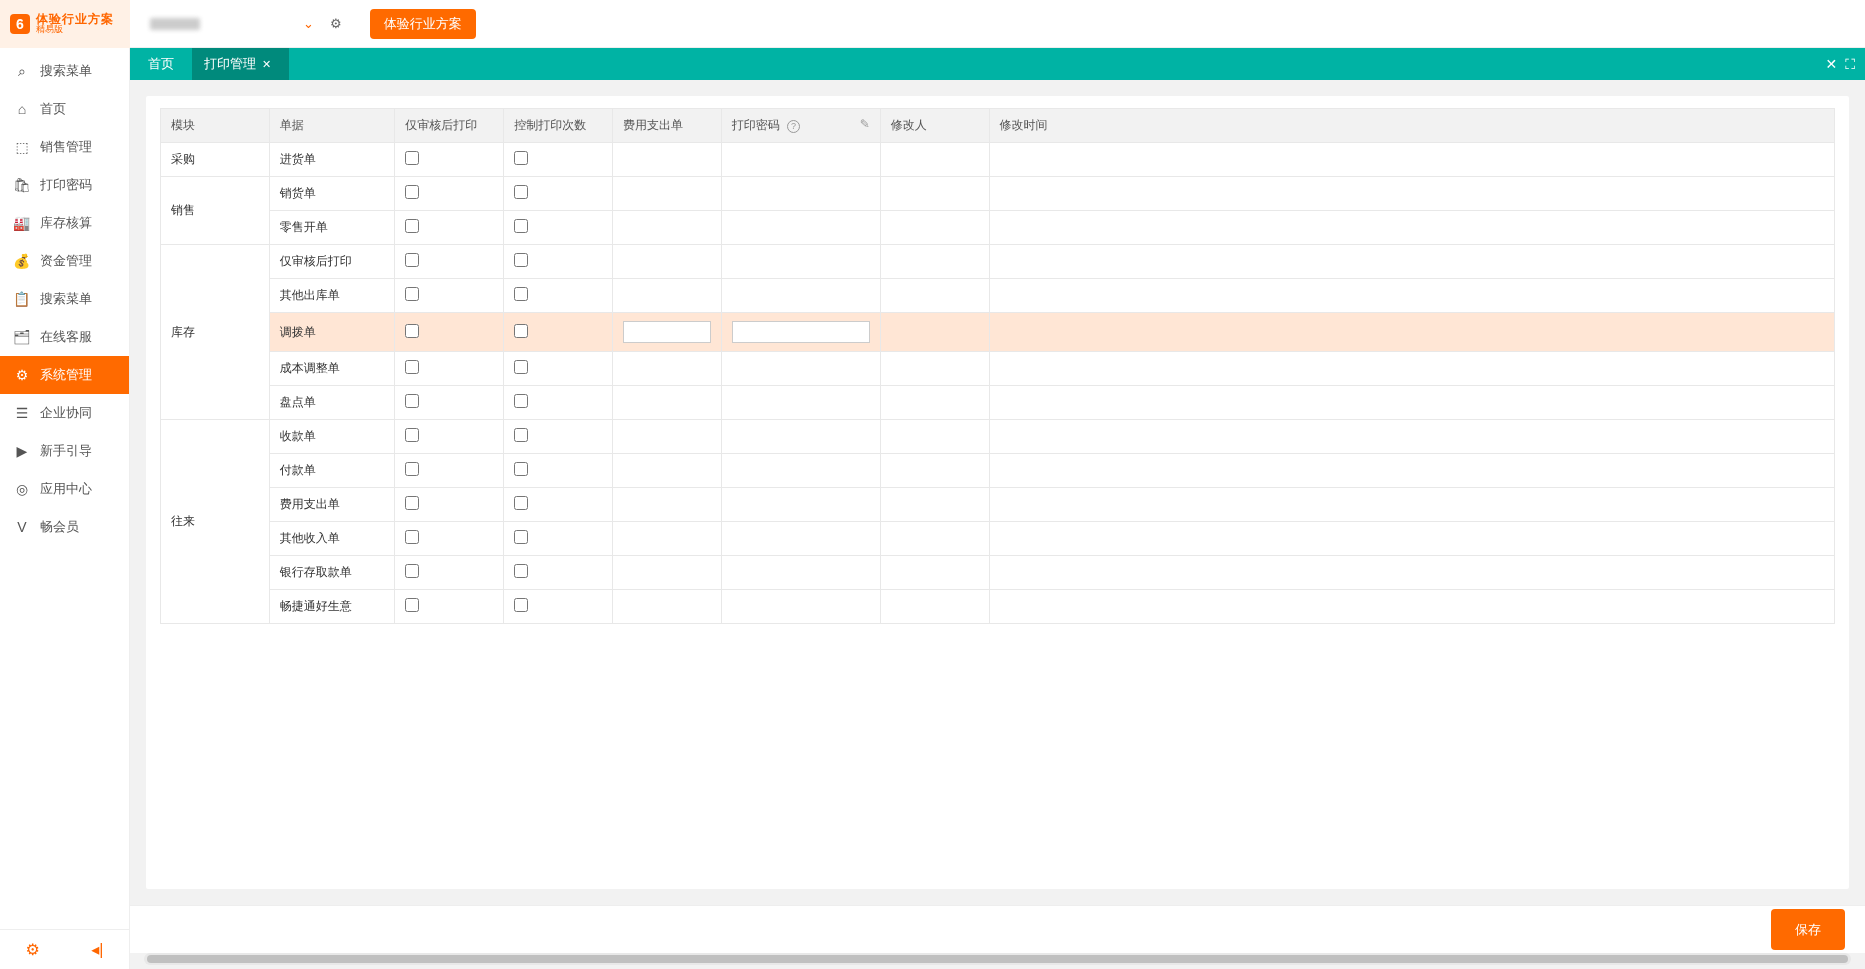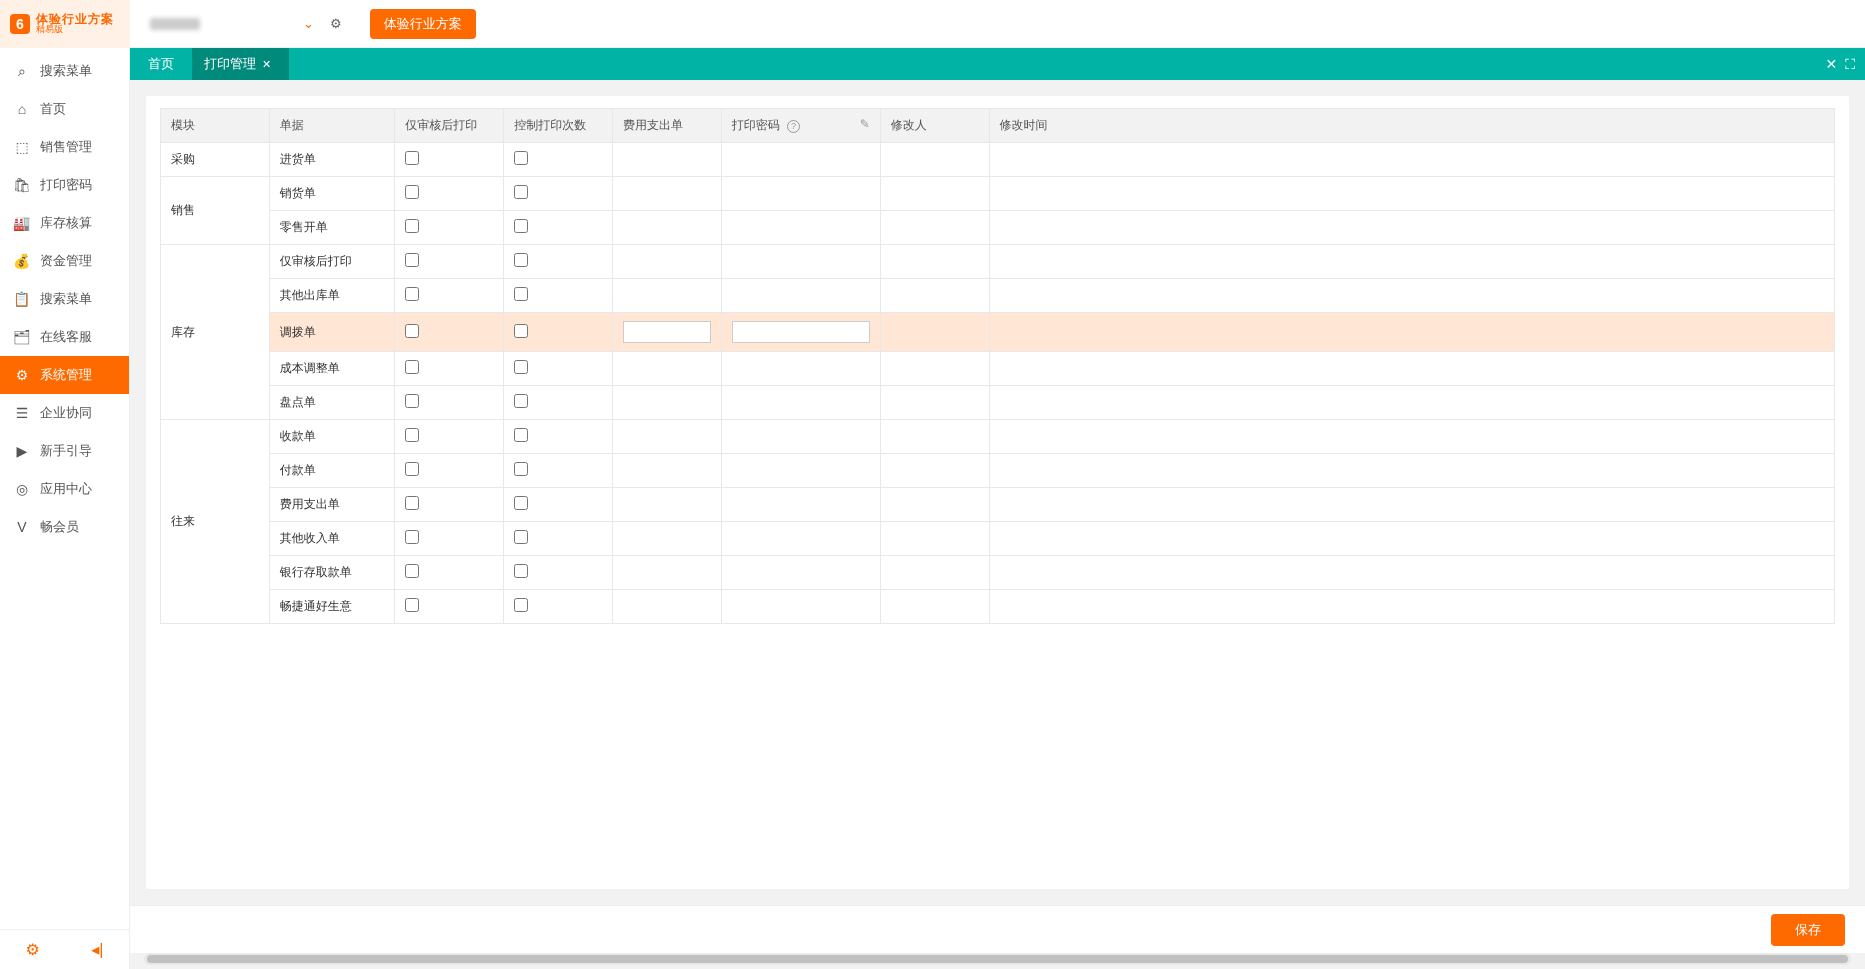--- a/index.html
+++ b/index.html
@@ -48,21 +48,21 @@
 table.data-table { width: 100%; border-collapse: collapse; table-layout: fixed; }
 .data-table th, .data-table td { border: 1px solid #e8e8e8; padding: 8px 10px; text-align: left; font-size: 12px; }
 .data-table th { background: #f2f2f2; color: #555; font-weight: normal; }
 .data-table tr.highlight td { background: #ffe6d5; }
 .data-table tr.highlight td input[type=text] { width: 100%; height: 22px; border: 1px solid #ccc; background: #fff; padding: 0 4px; }
 .cb { width: 14px; height: 14px; }
 .help-icon { display:inline-block; width:13px; height:13px; border:1px solid #999; border-radius:50%; font-size:9px; text-align:center; line-height:11px; color:#999; margin-left:4px;}
 .edit-icon { float:right; color:#999; }
 
 .footer-bar { height: 48px; background: #fff; border-top: 1px solid #eee; display: flex; align-items: center; justify-content: flex-end; padding: 0 20px; }
-.save-btn { background: #ff6a00; color: #fff; border: none; height: 32px; padding: 4px 24px; border-radius: 4px; cursor: pointer; font-size: 13px; }
+.save-btn { background: #ff6a00; color: #fff; border: none; height: 41px; padding: 4px 24px; border-radius: 4px; cursor: pointer; font-size: 13px; }
 .hscroll { height: 12px; background: #e8e8e8; margin: 0 14px 4px 14px; border-radius: 6px; position:relative;}
 .hscroll-thumb { position:absolute; left:3px; top:2px; right:3px; height:8px; background:#c0c0c0; border-radius:4px;}
 </style>
 </head>
 <body>
 
 <div class="app">
 
   <div class="top-header">
     <div class="logo-area">

